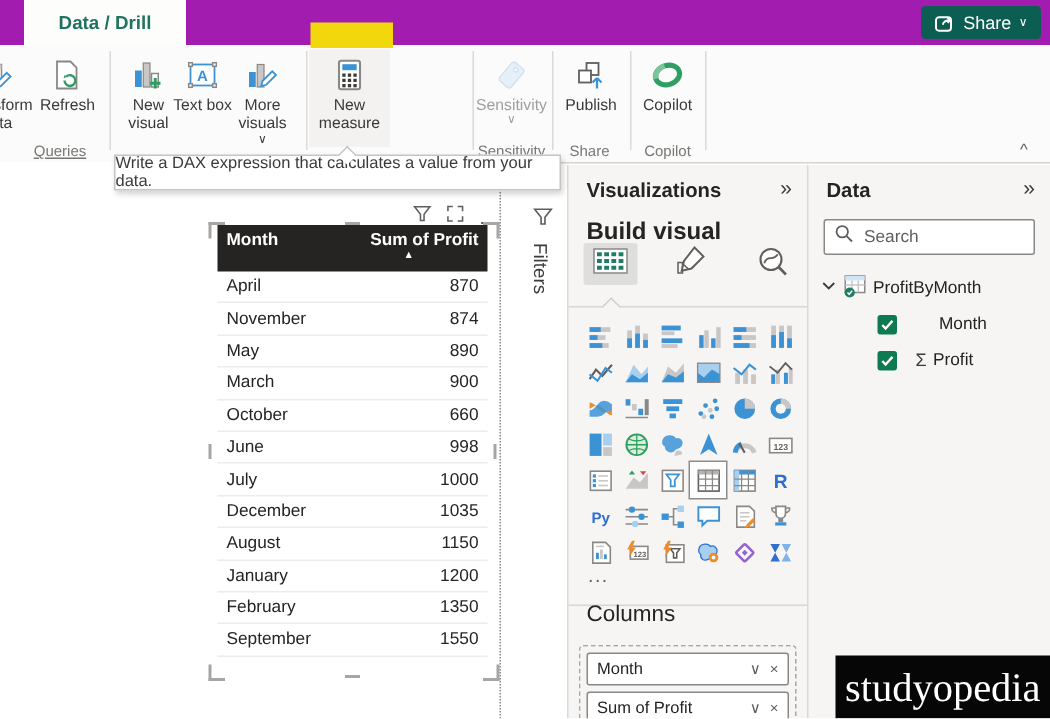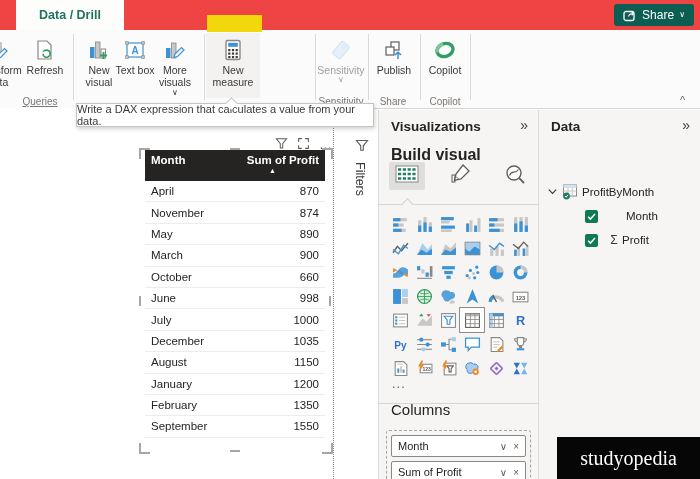--- a/index.html
+++ b/index.html
@@ -1,19 +1,19 @@
 <!DOCTYPE html>
 <html><head>
 <meta charset="utf-8">
 <style>
   html,body{margin:0;padding:0;}
   body{font-family:"Liberation Sans",sans-serif;background:#fff;}
   #app{position:relative;width:700px;height:479px;overflow:hidden;background:#fff;font-family:"Liberation Sans",sans-serif;}
   
-  .topbar{position:absolute;left:0;top:0;width:700px;height:30px;background:#ef4444;}
+  .topbar{position:absolute;left:0;top:0;width:700px;height:30px;background:#a21caf;}
   .ribbon-tab{position:absolute;left:16px;top:0;height:30px;min-width:92px;background:#fdfdfc;color:#20735f;
     font-size:12.5px;font-weight:bold;display:flex;align-items:center;justify-content:center;padding:0 8px;}
   .share-btn{position:absolute;right:6px;top:4px;height:22px;background:#0c5d52;border-radius:3px;color:#fff;
     display:flex;align-items:center;gap:5px;padding:0 9px;font-size:12px;cursor:pointer;}
   .share-btn svg{display:block}
   .chev{font-size:8px;line-height:1;}
   
   .ribbon{position:absolute;left:0;top:30px;width:700px;height:78px;background:#fcfbfb;border-bottom:1px solid #d6d4d2;}
   .rbtn{position:absolute;top:3px;height:62px;display:flex;flex-direction:column;align-items:center;padding-top:3px;
     color:#3b3a39;font-size:10.5px;line-height:1.18;text-align:center;cursor:pointer;}
@@ -81,21 +81,21 @@
   .pill .pic{color:#605e5c;font-size:10px;margin-left:6px;cursor:pointer;}
   
   .search-box{position:absolute;left:10px;right:10px;top:36px;height:24px;background:#fff;border:1px solid #8a8886;border-radius:2px;
     display:flex;align-items:center;padding:0 6px;gap:5px;box-sizing:border-box;}
   .search-box input{border:none;outline:none;flex:1;font-size:11.5px;font-family:"Liberation Sans",sans-serif;color:#252423;background:transparent;width:100%;}
   .search-box input::placeholder{color:#605e5c;}
   .tree-row{position:absolute;left:0;right:0;height:20px;display:flex;align-items:center;font-size:11.5px;color:#252423;cursor:pointer;}
   .cbx{width:13px;height:13px;background:#0e7a52;border-radius:2px;display:flex;align-items:center;justify-content:center;flex:none;cursor:pointer;}
   .sigma{font-size:12px;color:#3b3a39;width:16px;text-align:center;}
   .watermark{position:absolute;left:557px;top:437px;width:143px;height:42px;background:#060606;color:#fff;
-    font-family:"Liberation Serif",serif;font-size:20px;display:flex;align-items:center;justify-content:center;z-index:5;}
+    font-family:"Liberation Serif",serif;font-size:27px;display:flex;align-items:center;justify-content:center;z-index:5;}
 </style>
 </head>
 <body>
 
 <div id="app">
 
   <div class="topbar">
     <div class="ribbon-tab">Data / Drill</div>
     <div class="share-btn">
       <span>
@@ -687,20 +687,27 @@
           <span class="nm">Sum of Profit</span>
           <span class="pic">∨</span>
           <span class="pic">×</span>
         </div>
       </div>
   </div>
 
   <div class="pane data-pane">
     <div class="pane-title">Data</div>
     <div class="pane-collapse">»</div>
+    <div class="search-box">
+      <span><svg width="13" height="13" viewBox="0 0 13 13">
+            <circle cx="5.5" cy="5.5" r="3.8" fill="none" stroke="#605e5c" stroke-width="1.2"></circle>
+            <line x1="8.4" y1="8.4" x2="12" y2="12" stroke="#605e5c" stroke-width="1.2"></line>
+          </svg></span>
+      <input type="text" placeholder="Search" style="">
+    </div>
     <div class="tree-row" style="top:72px;">
       <span style="margin-left:8px;"><svg width="11" height="11" viewBox="0 0 12 12">
             <path d="M2,4 l4,4 4,-4" fill="none" stroke="#3b3a39" stroke-width="1.3"></path>
           </svg></span>
       <span style="margin-left:4px;position:relative;"><svg width="17" height="17" viewBox="0 0 17 17">
             <rect x="1.5" y="2" width="13" height="11" fill="#fff" stroke="#8a8886"></rect>
             <rect x="1.5" y="2" width="13" height="3" fill="#cfe4f5"></rect>
             <line x1="1.5" y1="8" x2="14.5" y2="8" stroke="#c9c7c5"></line>
             <line x1="6" y1="5" x2="6" y2="13" stroke="#c9c7c5"></line>
             <line x1="10.2" y1="5" x2="10.2" y2="13" stroke="#c9c7c5"></line>

